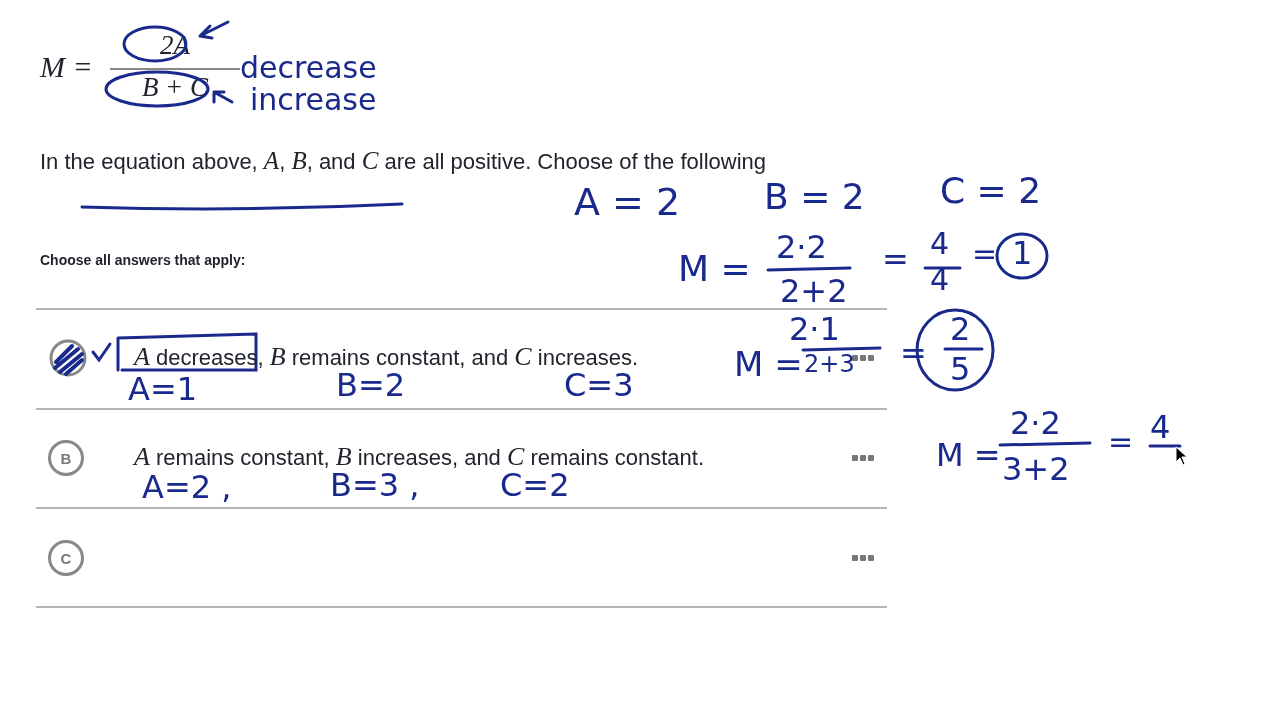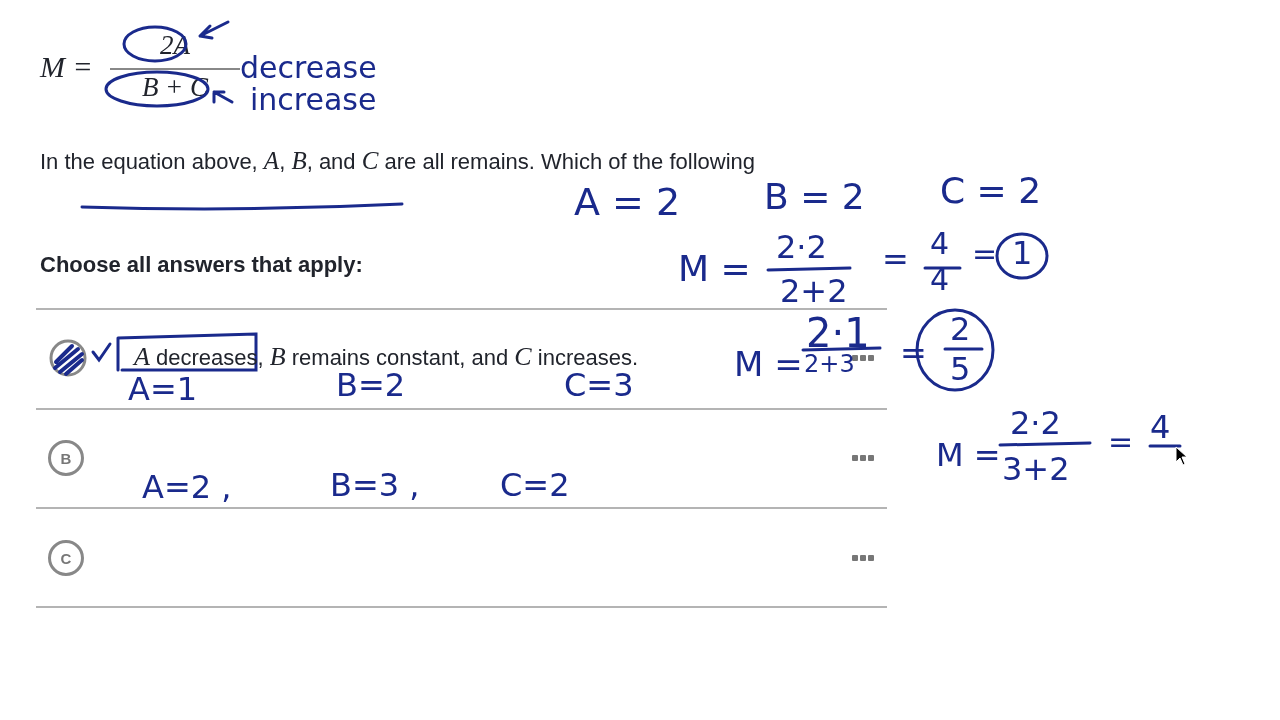--- a/index.html
+++ b/index.html
@@ -10,21 +10,21 @@
   #formula { left:40px; top:28px; height:80px; }
   #formula .lhs { position:absolute; left:0; top:22px; font-size:30px; white-space:nowrap; }
   #formula .frac { position:absolute; left:70px; top:0; width:130px; text-align:center; }
   #formula .num { position:absolute; left:0; width:130px; top:2px; font-size:27px; }
   #formula .bar { position:absolute; left:0; top:40px; width:130px; height:2px; background:#888; }
   #formula .den { position:absolute; left:0; width:130px; top:44px; font-size:27px; }
   .ink { font-family:"DejaVu Sans", sans-serif; color:#1a2a8c; position:absolute; white-space:nowrap; }
   .question { left:40px; top:143px; width:830px; font-size:22px; line-height:36px; }
   .question .math { font-size:25px; }
   .uline { text-decoration:underline; }
-  .choose { left:40px; top:252px; font-size:22px; font-weight:bold;text-align:center; }
+  .choose { left:40px; top:252px; font-size:14px; font-weight:bold;text-align:center; }
   .divider { position:absolute; left:36px; width:851px; height:2px; background:#b4b4b4; }
   .choice-row { position:absolute; left:36px; width:851px; height:98px; }
   .letter { position:absolute; left:12px; width:36px; height:36px; border:3px solid #888; border-radius:50%;
             box-sizing:border-box; display:flex; align-items:center; justify-content:center;
             font-size:15px; font-weight:bold; color:#777; }
   .choice-text { position:absolute; left:98px; font-size:22px; white-space:nowrap; }
   .choice-text .math { font-size:26px; }
   .dots { position:absolute; left:816px; width:22px; height:8px; display:flex; gap:2px; cursor:pointer; }
   .dots span { width:6px; height:6px; background:#777; border-radius:1px; }
   .cursor { position:absolute; left:1175px; top:446px; }
@@ -72,21 +72,21 @@
     <path d="M1000 445 L1090 443"></path>
     <path d="M1150 446 L1180 446"></path>
   </g>
 </svg>
 
 <div class="ink" style="left:240px;top:2px;font-size:30px;margin-top:48px;">decrease</div>
 <div class="ink" style="left:250px;top:82px;font-size:30px;">increase</div>
 
 <div class="abs question">
   <div>
-    <span>In the equation above, </span><span class="math">A</span><span>, </span><span class="math">B</span><span>, and </span><span class="math">C</span><span> are all remains. Which of the following</span>
+    <span>In the equation above, </span><span class="math">A</span><span>, </span><span class="math">B</span><span>, and </span><span class="math">C</span><span> are all positive. Choose of the following</span>
   </div>
 </div>
 
 <div class="abs choose">Choose all answers that apply:</div>
 
 <div class="divider" style="top:308px;"></div>
 <div class="divider" style="top:408px;"></div>
 <div class="divider" style="top:507px;"></div>
 <div class="divider" style="top:606px;"></div>
 
@@ -96,20 +96,23 @@
   </div>
   <div class="dots" style="top:45px;">
       <span></span>
       <span></span>
       <span></span>
     </div>
 </div>
 
 <div class="choice-row" style="top:410px;">
   <div class="letter" style="top:30px;">B</div>
+  <div class="choice-text" style="top:32px;">
+    <span class="math">A</span><span> remains constant, </span><span class="math">B</span><span> increases, and </span><span class="math">C</span><span> remains constant.</span>
+  </div>
   <div class="dots" style="top:45px;">
       <span></span>
       <span></span>
       <span></span>
     </div>
 </div>
 
 <div class="choice-row" style="top:509px;">
   <div class="letter" style="top:31px;">C</div>
   <div class="dots" style="top:46px;">
@@ -130,21 +133,21 @@
 <div class="ink" style="left:882px;top:240px;font-size:32px;">=</div>
 <div class="ink" style="left:930px;top:226px;font-size:30px;">4</div>
 <div class="ink" style="left:930px;top:262px;font-size:30px;">4</div>
 <div class="ink" style="left:972px;top:236px;font-size:30px;">=</div>
 <div class="ink" style="left:1012px;top:234px;font-size:32px;">1</div>
 
 <div class="ink" style="left:128px;top:370px;font-size:32px;">A=1</div>
 <div class="ink" style="left:336px;top:366px;font-size:32px;">B=2</div>
 <div class="ink" style="left:564px;top:366px;font-size:32px;">C=3</div>
 <div class="ink" style="left:734px;top:344px;font-size:34px;">M =</div>
-<div class="ink" style="left:806px;top:310px;font-size:40px;">2·1</div>
+<div class="ink" style="left:789px;top:310px;font-size:32px;">2·1</div>
 <div class="ink" style="left:804px;top:350px;font-size:24px;">2+3</div>
 <div class="ink" style="left:900px;top:334px;font-size:32px;">=</div>
 <div class="ink" style="left:950px;top:310px;font-size:32px;">2</div>
 <div class="ink" style="left:950px;top:350px;font-size:32px;">5</div>
 
 <div class="ink" style="left:142px;top:468px;font-size:32px;">A=2 ,</div>
 <div class="ink" style="left:330px;top:466px;font-size:32px;">B=3 ,</div>
 <div class="ink" style="left:500px;top:466px;font-size:32px;">C=2</div>
 <div class="ink" style="left:936px;top:436px;font-size:32px;">M =</div>
 <div class="ink" style="left:1010px;top:404px;font-size:32px;">2·2</div>

